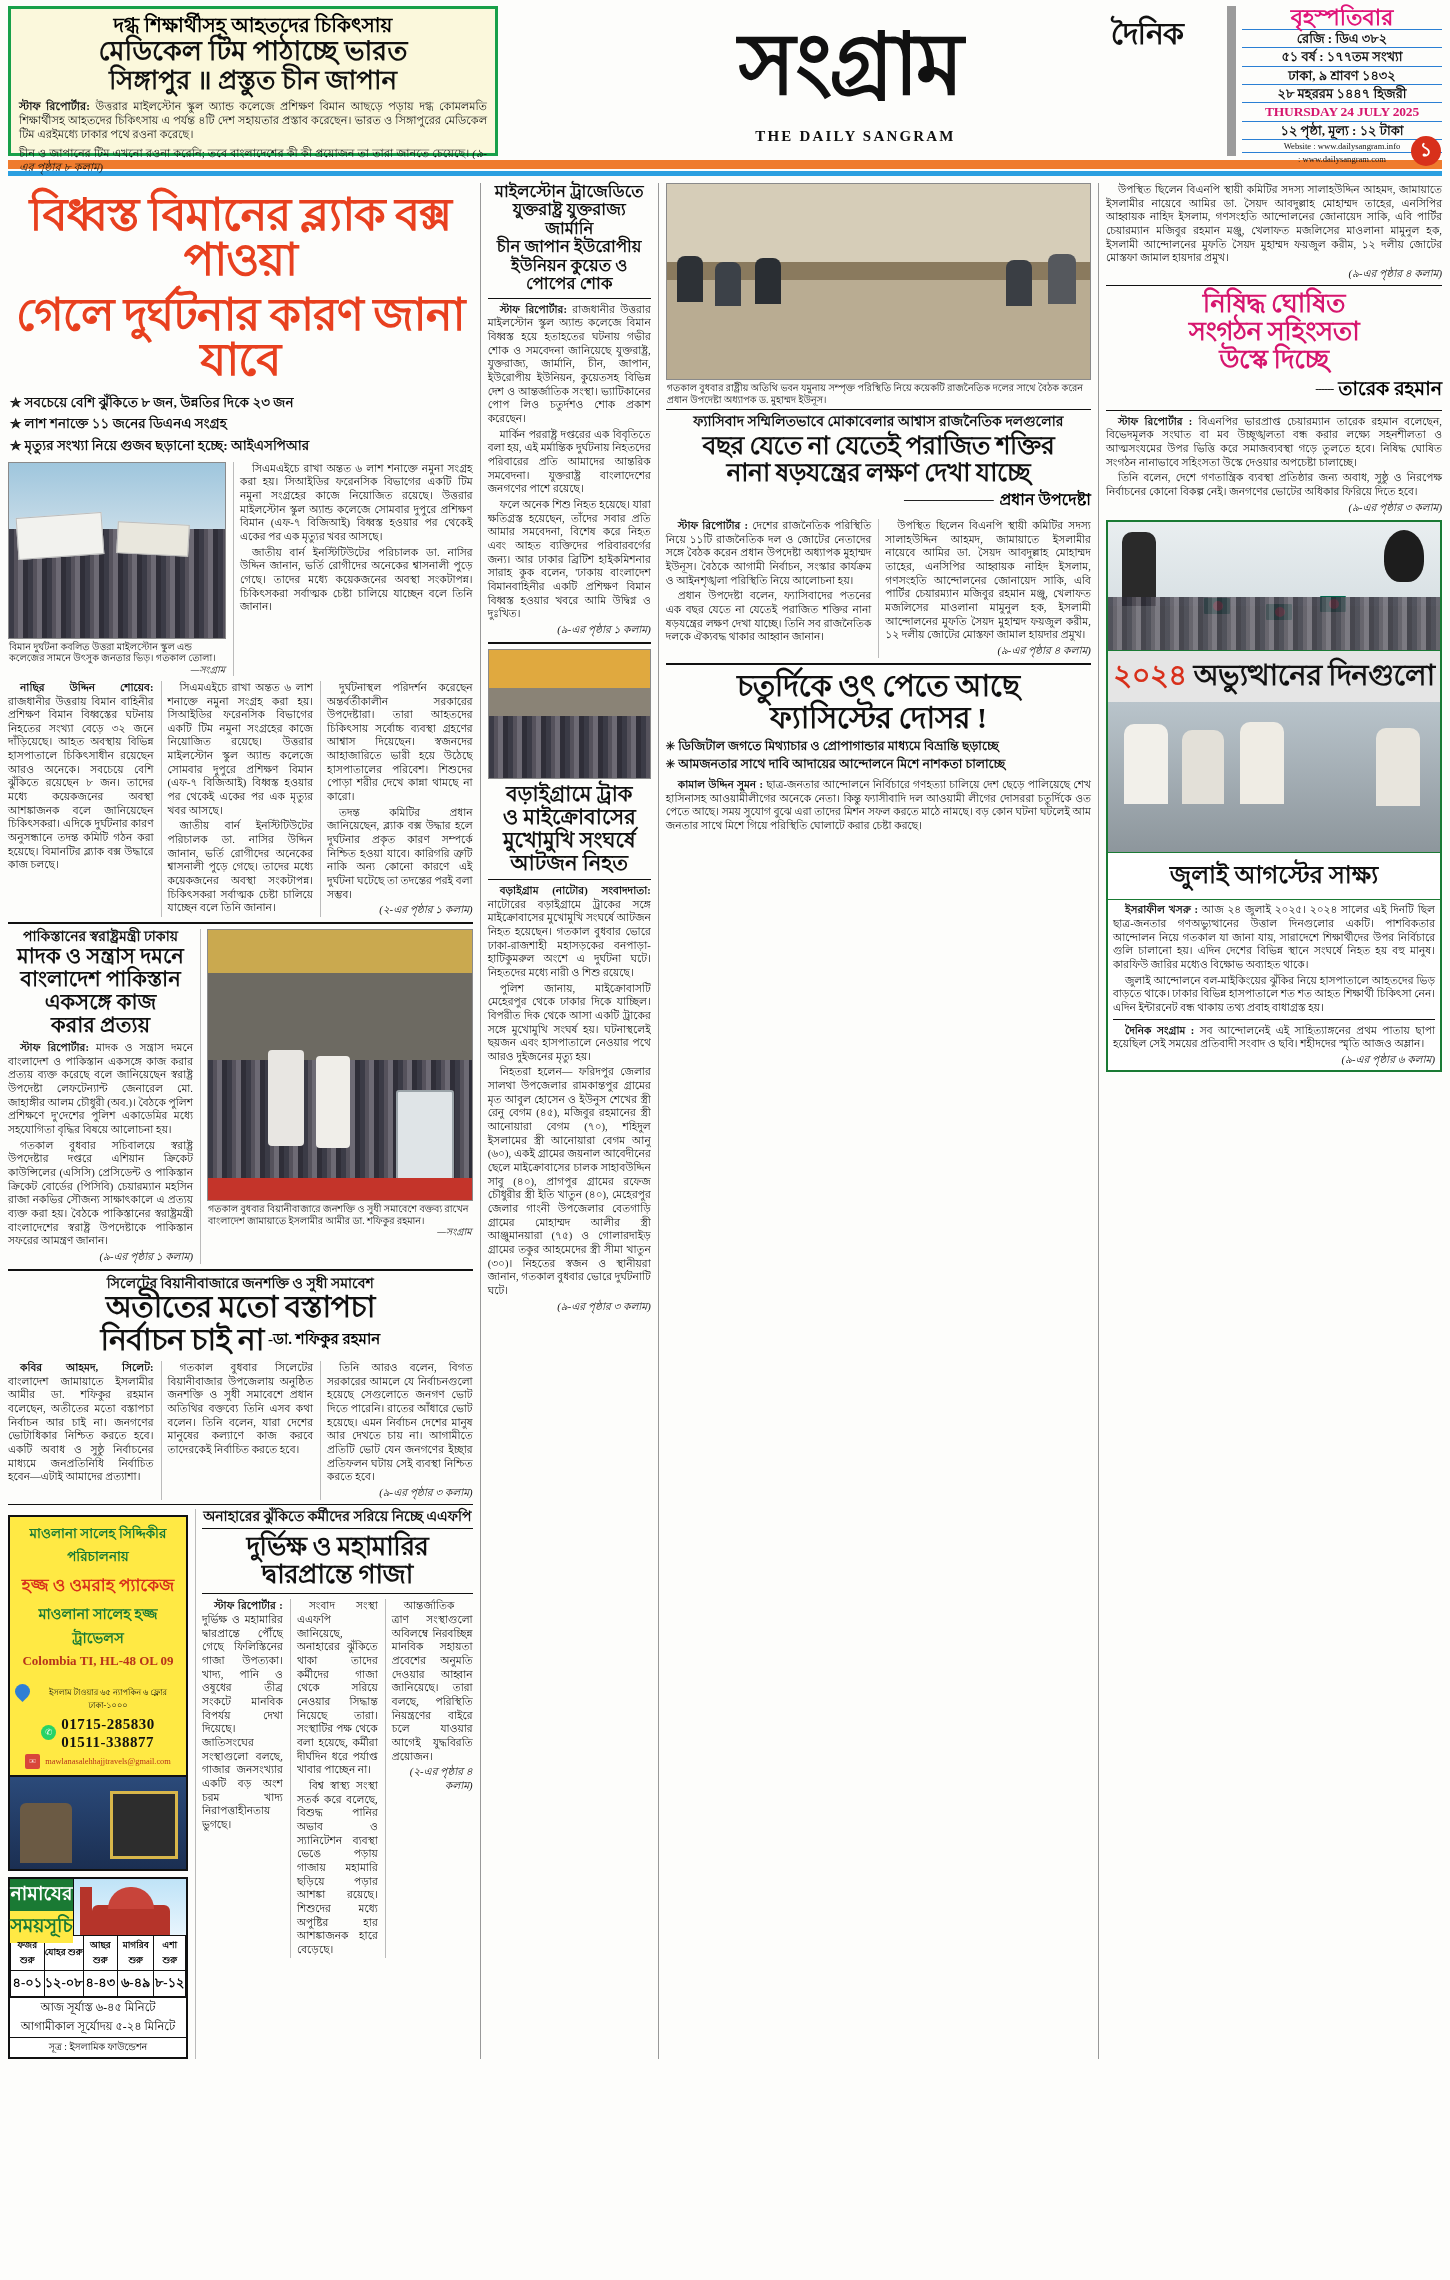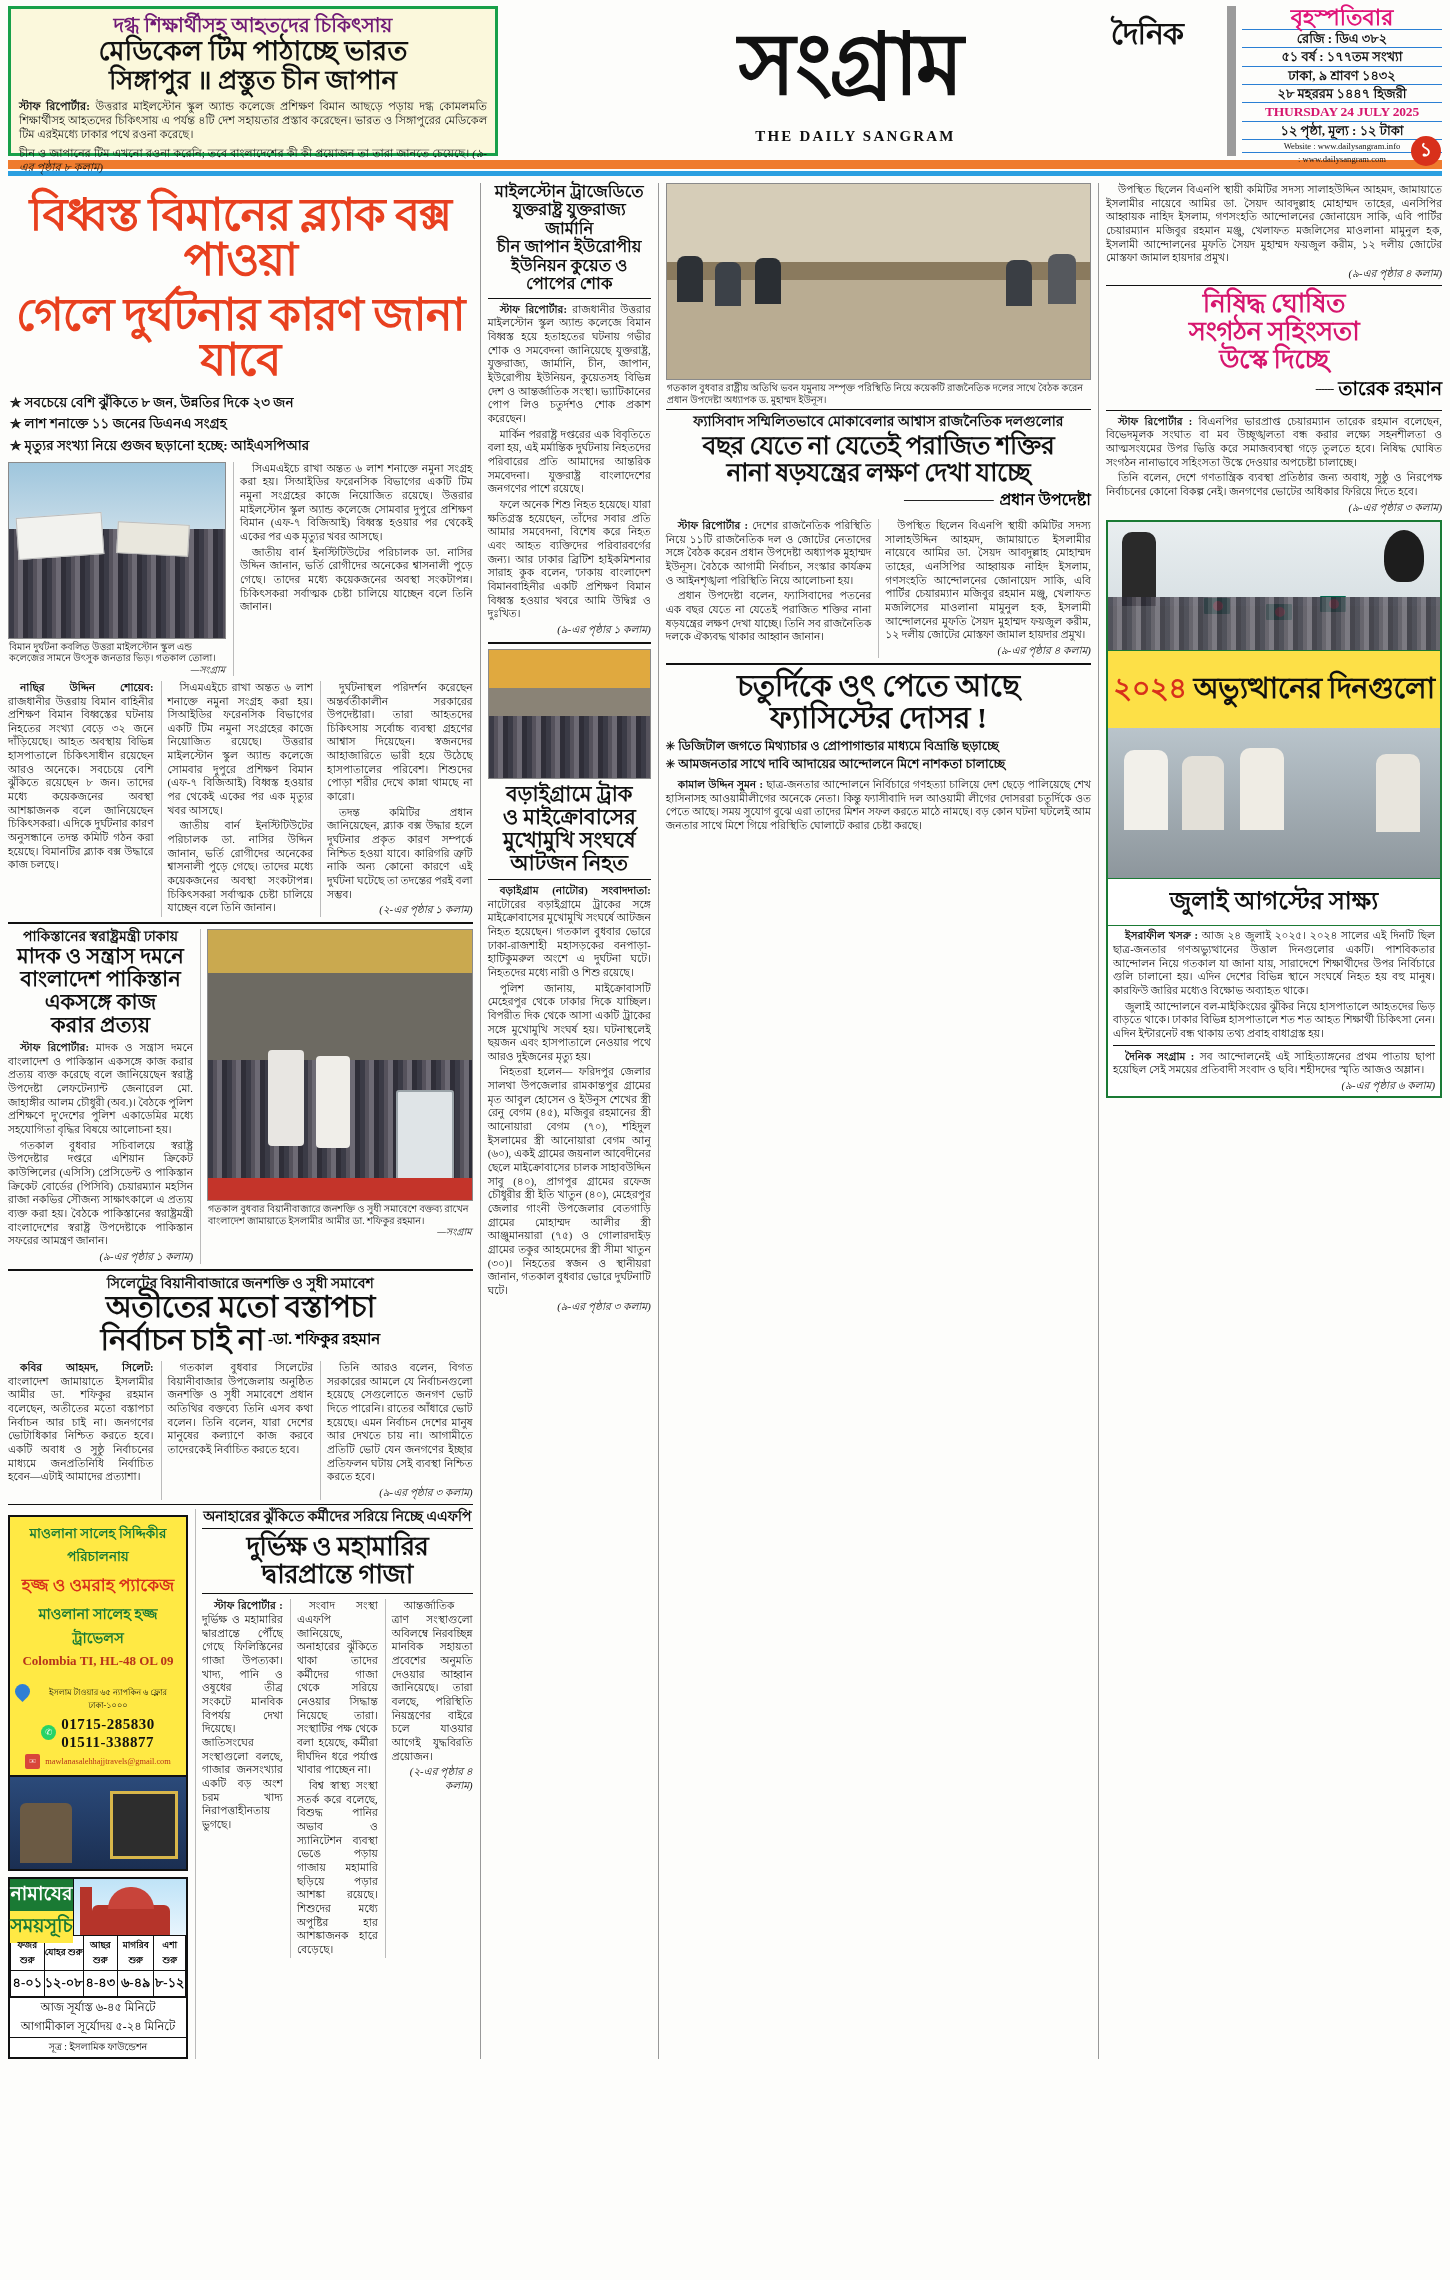--- a/index.html
+++ b/index.html
@@ -14,21 +14,21 @@
   .hr-thin{border:0;border-top:1px solid #111;margin:4px 0;}
   .hr-med{border:0;border-top:2px solid #111;margin:5px 0;}
   .col-rule{border-left:1px solid #999;}
 
   
   .topstrip{display:flex;align-items:stretch;height:150px;gap:6px;}
   .teaserbox{
     width:490px;border:3px solid #18a04a;background:#fbf8dc;
     box-sizing:border-box;padding:5px 8px 4px 8px;position:relative;
   }
-  .teaserbox .t1{font-size:20px;font-weight:bold;line-height:1.12;text-align:center;color:#701a75;}
+  .teaserbox .t1{font-size:20px;font-weight:bold;line-height:1.12;text-align:center;color:#000000;}
   .teaserbox .t2{font-size:27px;font-weight:bold;line-height:1.08;text-align:center;color:#111;margin-top:1px;}
   .teaserbox .t3{font-size:26px;font-weight:bold;line-height:1.08;text-align:center;color:#111;}
   .teaserbox .body{font-size:11.2px;line-height:1.28;text-align:justify;margin-top:4px;color:#111;}
   .teaserbox .body b{font-weight:bold;}
   .teaserbox .jump{font-style:italic;}
 
   .flagbox{
     width:190px;border:3px solid #18a04a;background:#d9ead3;box-sizing:border-box;
     padding:4px;position:relative;display:flex;flex-direction:column;
   }
@@ -142,21 +142,21 @@
   table.ptimes th,table.ptimes td{border:1px solid #111;text-align:center;padding:2px 0;}
   table.ptimes th{font-weight:bold;font-size:9px;}
   table.ptimes td{font-size:13px;font-weight:bold;}
   .namaz-note{font-size:11.5px;text-align:center;line-height:1.35;padding:2px 0;border-top:1px solid #111;}
   .namaz-src{font-size:9.5px;text-align:center;border-top:1px solid #111;padding:2px 0;}
 
   
   .banner2024{border:2px solid #1a7a34;margin-top:6px;background:#fff;}
   .banner2024 .art{height:128px;background:#c9d8e2;position:relative;overflow:hidden;border-bottom:1px solid #1a7a34;}
   .banner2024 .ttl{
-    background:#fde047;text-align:center;padding:14px 0;
+    background:#e5e5e5;text-align:center;padding:1px 0;
     font-size:29px;font-weight:bold;color:#111;letter-spacing:-0.5px;
   }
   .banner2024 .ttl .n{color:#d8301b;}
   .banner2024 .photo2{height:150px;background:#b9c6cf;position:relative;overflow:hidden;}
   .banner2024 .sub{
     text-align:center;font-size:24px;font-weight:bold;color:#111;padding:3px 0;
     border-top:1px solid #1a7a34;border-bottom:1px solid #1a7a34;
   }
 
   

